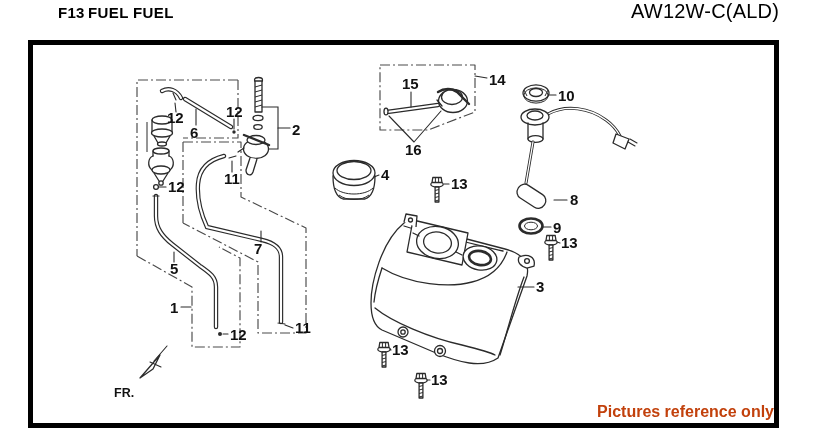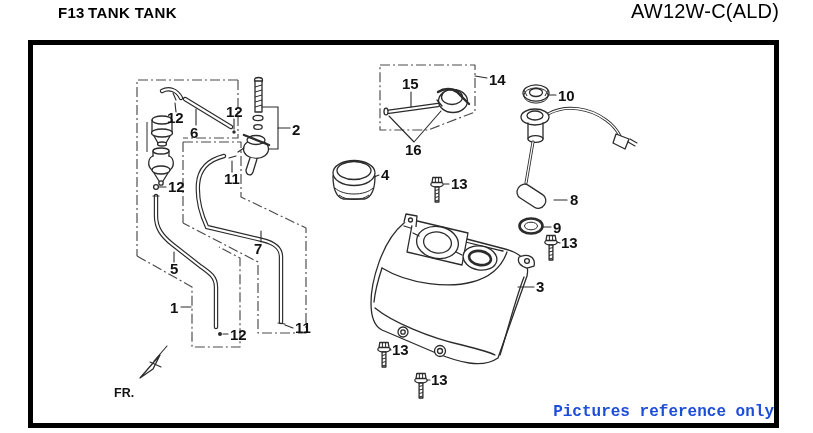--- a/index.html
+++ b/index.html
@@ -5,21 +5,21 @@
   html,body{margin:0;padding:0;background:#fff;}
   body{
     width:813px;height:433px;position:relative;overflow:hidden;
     font-family:"Liberation Sans",sans-serif;color:#000;
   }
   .hdr-code{position:absolute;left:30px;top:4px;font-size:15px;font-weight:bold;letter-spacing:.3px;margin-left:28px;}
   .hdr-title{position:absolute;left:88px;top:4px;font-size:15px;font-weight:bold;letter-spacing:.4px;}
   .hdr-model{position:absolute;right:34px;top:0px;font-size:20px;font-weight:normal;letter-spacing:.2px;}
   .frame{position:absolute;left:28px;top:40px;width:751px;height:388px;
     box-sizing:border-box;border:5px solid #000;background:#fff;}
-  .watermark{position:absolute;right:39px;top:403px;font-size:16px;font-weight:bold;color:#1d4ed8;font-family:Liberation Mono, monospace;}
+  .watermark{position:absolute;right:39px;top:403px;font-size:16px;font-weight:bold;color:#c2410c;}
   svg{position:absolute;left:0;top:0;}
   .ln{stroke:#2b2b2b;stroke-width:1.3;fill:none;stroke-linecap:round;stroke-linejoin:round;}
   .lnf{stroke:#2b2b2b;stroke-width:1.3;fill:#fff;stroke-linejoin:round;}
   .ln2{stroke:#2b2b2b;stroke-width:2.4;fill:none;stroke-linecap:round;}
   .thin{stroke:#2b2b2b;stroke-width:1;fill:none;}
   .t4{stroke:#2b2b2b;stroke-width:4.4;fill:none;stroke-linecap:round;}
   .t2{stroke:#fff;stroke-width:2.1;fill:none;stroke-linecap:round;}
   .w3{stroke:#2b2b2b;stroke-width:3;fill:none;stroke-linecap:round;}
   .w1{stroke:#fff;stroke-width:1.3;fill:none;stroke-linecap:round;}
   .ph{stroke:#4a4a4a;stroke-width:1.15;fill:none;stroke-dasharray:10 3 2 3;stroke-linejoin:round;}
@@ -235,15 +235,15 @@
 
   <g>
     <path class="cl" d="M167,346 L154,361"></path>
     <path class="lnf" d="M140,378 L160,355 L153,369 Z"></path>
     <path class="cl" d="M150,362 L161,367"></path>
   </g>
   <text class="lblfr" x="114" y="397">FR.</text>
 </svg>
 
 <div class="hdr-code">F13</div>
-<div class="hdr-title">TANK TANK</div>
+<div class="hdr-title">FUEL FUEL</div>
 <div class="hdr-model">AW12W-C(ALD)</div>
 <div class="watermark">Pictures reference only</div>
 
 </body></html>

